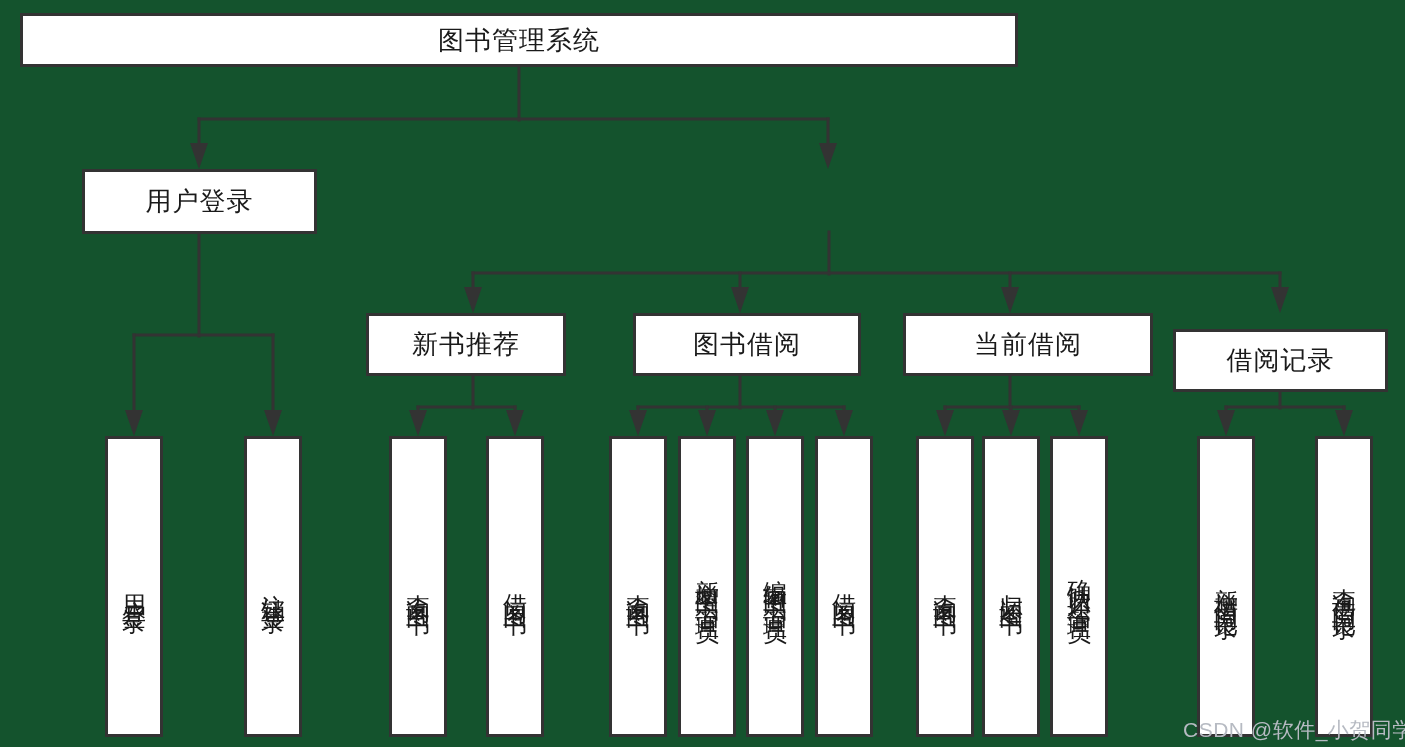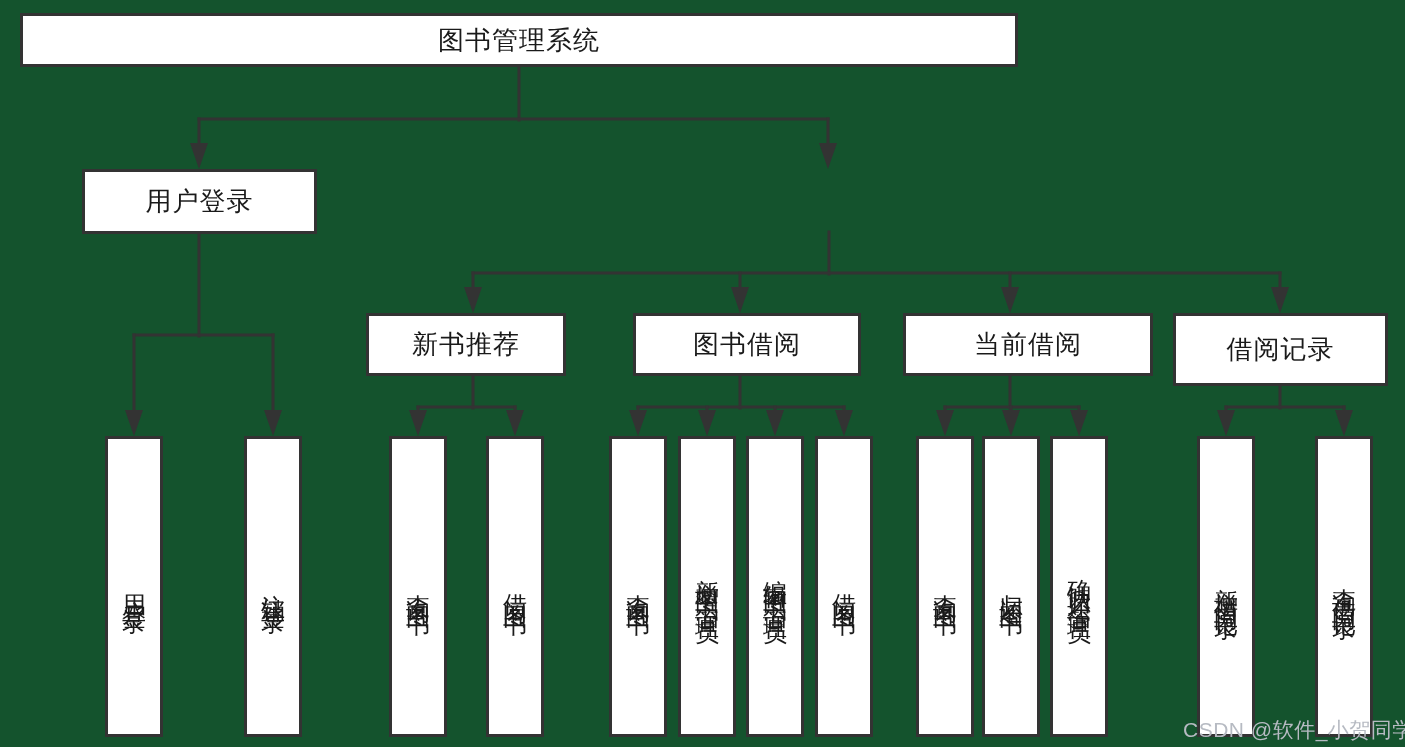--- a/index.html
+++ b/index.html
@@ -43,21 +43,21 @@
   }
   
   #b-root   { left: 20px;  top: 13px;  width: 998px; height: 54px; }
   
   #b-login  { left: 82px;  top: 169px; width: 235px; height: 65px; }
   #b-mgmt   { left: 712px; top: 169px; width: 233px; height: 64px; }
   
   #b-newbook { left: 366px;  top: 313px; width: 200px; height: 63px; }
   #b-borrow  { left: 633px;  top: 313px; width: 228px; height: 63px; }
   #b-current { left: 903px;  top: 313px; width: 250px; height: 63px; }
-  #b-record  { left: 1173px; top: 313px; width: 215px; height: 73px; }
+  #b-record  { left: 1173px; top: 329px; width: 215px; height: 63px; }
   
   .leaf { top: 436px; width: 58px; height: 301px; }
   #l-login1  { left: 105px; }
   #l-login2  { left: 244px; }
   #l-nb1 { left: 389px; }
   #l-nb2 { left: 486px; }
   #l-bb1 { left: 609px; }
   #l-bb2 { left: 678px; }
   #l-bb3 { left: 746px; }
   #l-bb4 { left: 815px; }

